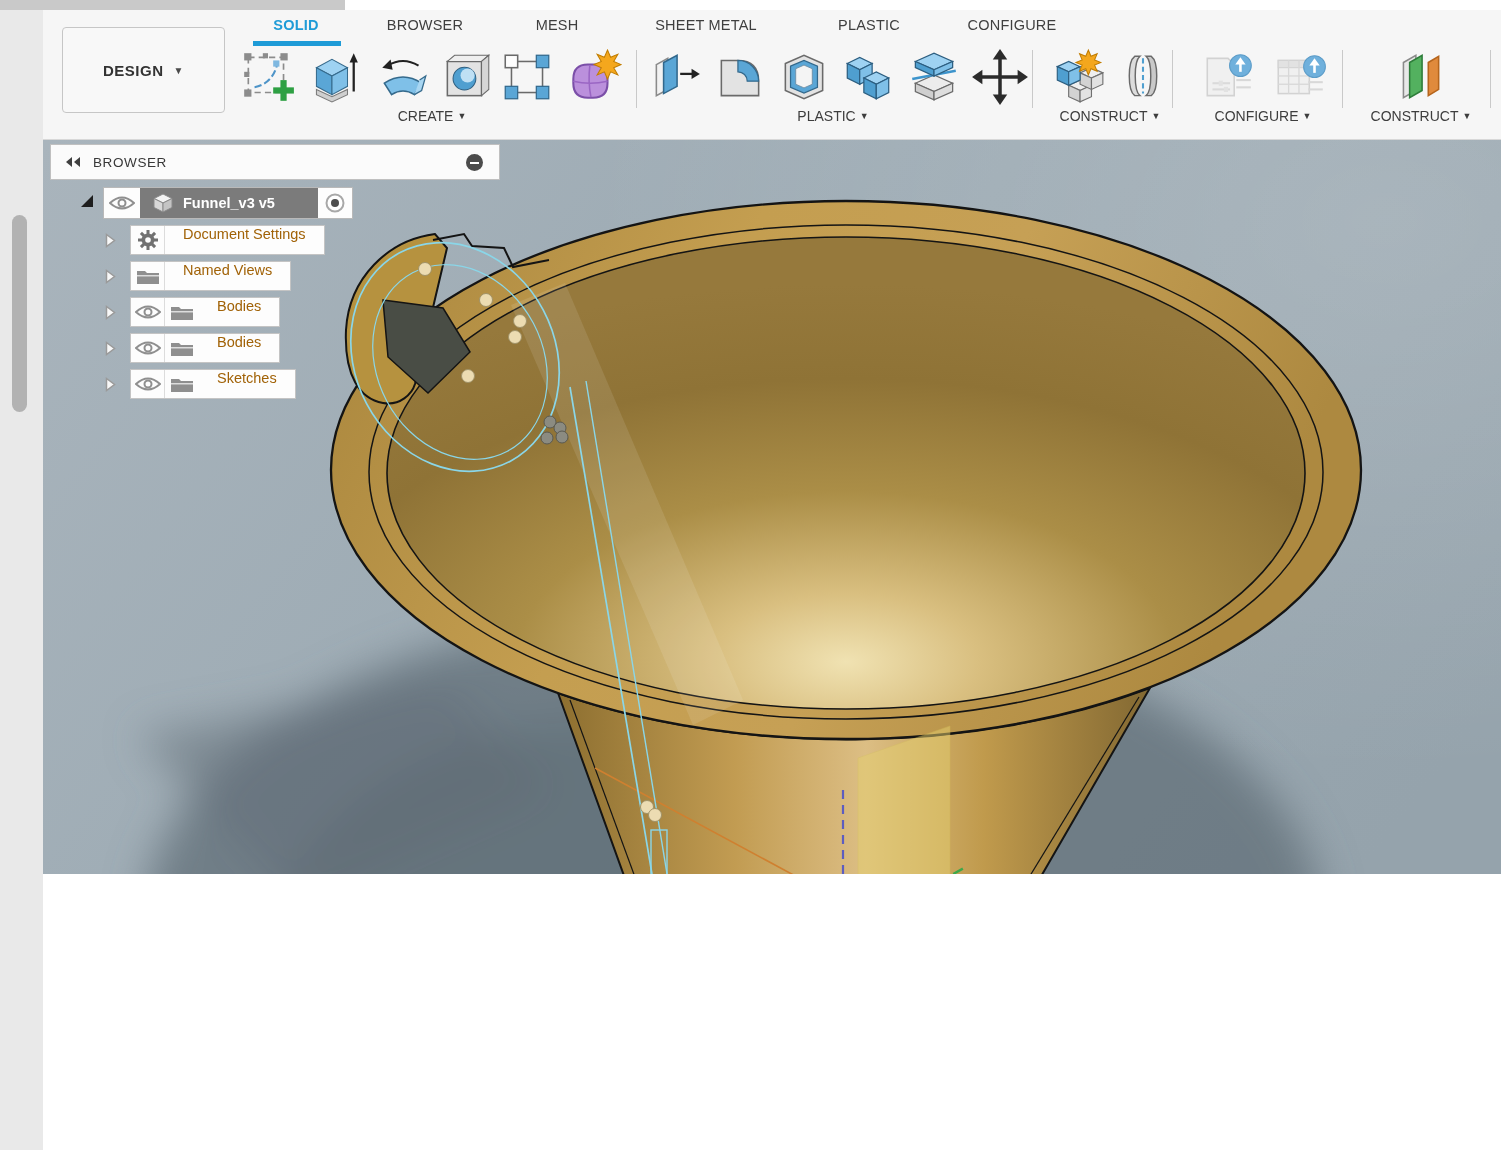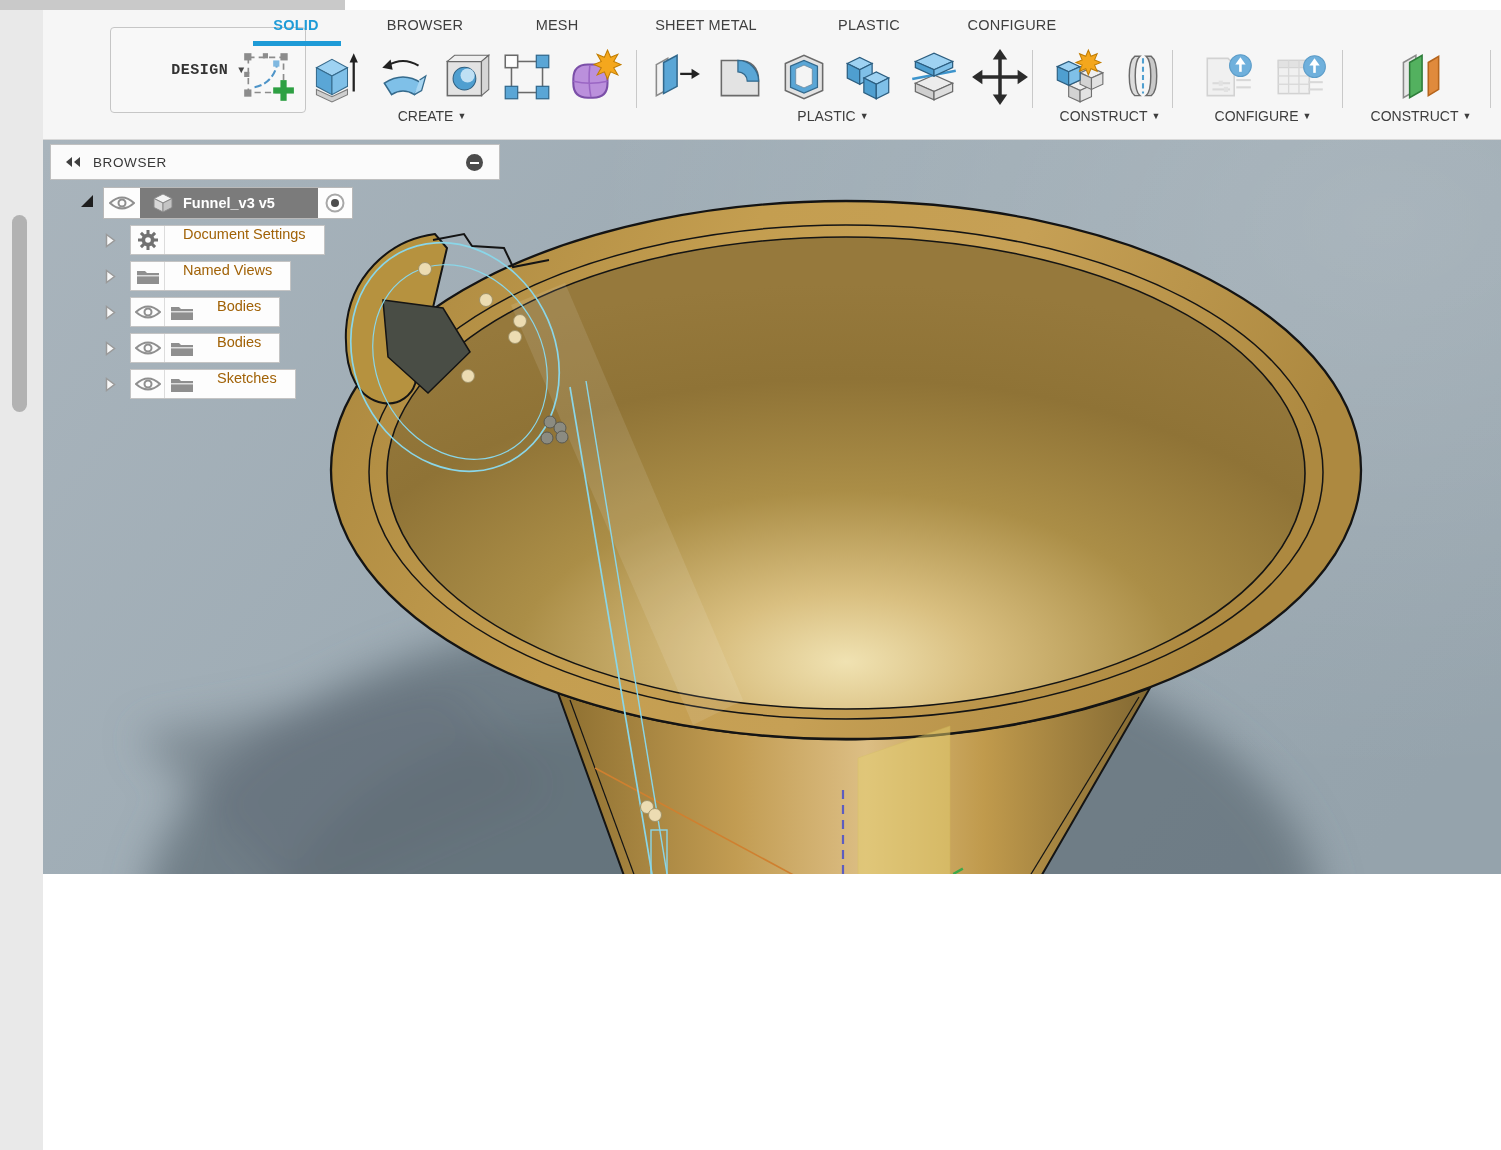--- a/index.html
+++ b/index.html
@@ -9,21 +9,21 @@
 
   
   .top-strip { position:absolute; left:0; top:0; width:345px; height:10px; background:#c9c9c9; }
 
   
   .left-rail { position:absolute; left:0; top:10px; width:43px; height:1140px; background:#e9e9e9; }
   .rail-scrollbar { position:absolute; left:12px; top:205px; width:15px; height:197px; border-radius:8px; background:#b2b2b2; }
 
   
   .toolbar { position:absolute; left:43px; top:10px; width:1458px; height:130px; background:#f6f6f6; border-bottom:1px solid #d8d8d8; }
-  .design-btn { position:absolute; left:19px; top:17px; width:196px; height:86px; background:#f8f8f8; border:1px solid #c6c6c6; border-radius:4px; font-family:Liberation Mono, monospace; font-size:15px; font-weight:bold; color:#333; letter-spacing:0.5px; cursor:pointer; display:flex; align-items:center; justify-content:center; gap:10px;margin-left:48px; }
+  .design-btn { position:absolute; left:19px; top:17px; width:163px; height:86px; background:#f8f8f8; border:1px solid #c6c6c6; border-radius:4px; font-family:Liberation Sans, sans-serif; font-size:15px; font-weight:bold; color:#333; letter-spacing:0.5px; cursor:pointer; display:flex; align-items:center; justify-content:center; gap:10px; }
   .design-btn .caret { font-size:10px; color:#4a4a4a; }
   .tab { position:absolute; top:7px; transform:translateX(-50%); font-size:14.5px; color:#3f3f3f; white-space:nowrap; cursor:pointer; letter-spacing:0.2px; }
   .tab.active { color:#1e9bd7; font-weight:bold; }
   .tab-underline { position:absolute; left:210px; top:31px; width:88px; height:5px; background:#1e9bd7; }
   .tool-icon { position:absolute; top:38px; width:58px; height:58px; cursor:pointer; }
   .tool-icon svg { width:100%; height:100%; }
   .tool-divider { position:absolute; top:40px; width:1px; height:58px; background:#c9c9c9; }
   .group-label { position:absolute; top:98px; transform:translateX(-50%); font-size:14px; color:#3d3d3d; white-space:nowrap; cursor:pointer; }
   .group-label .caret { font-size:9px; position:relative; top:-2px; margin-left:4px; color:#3d3d3d; }
 

